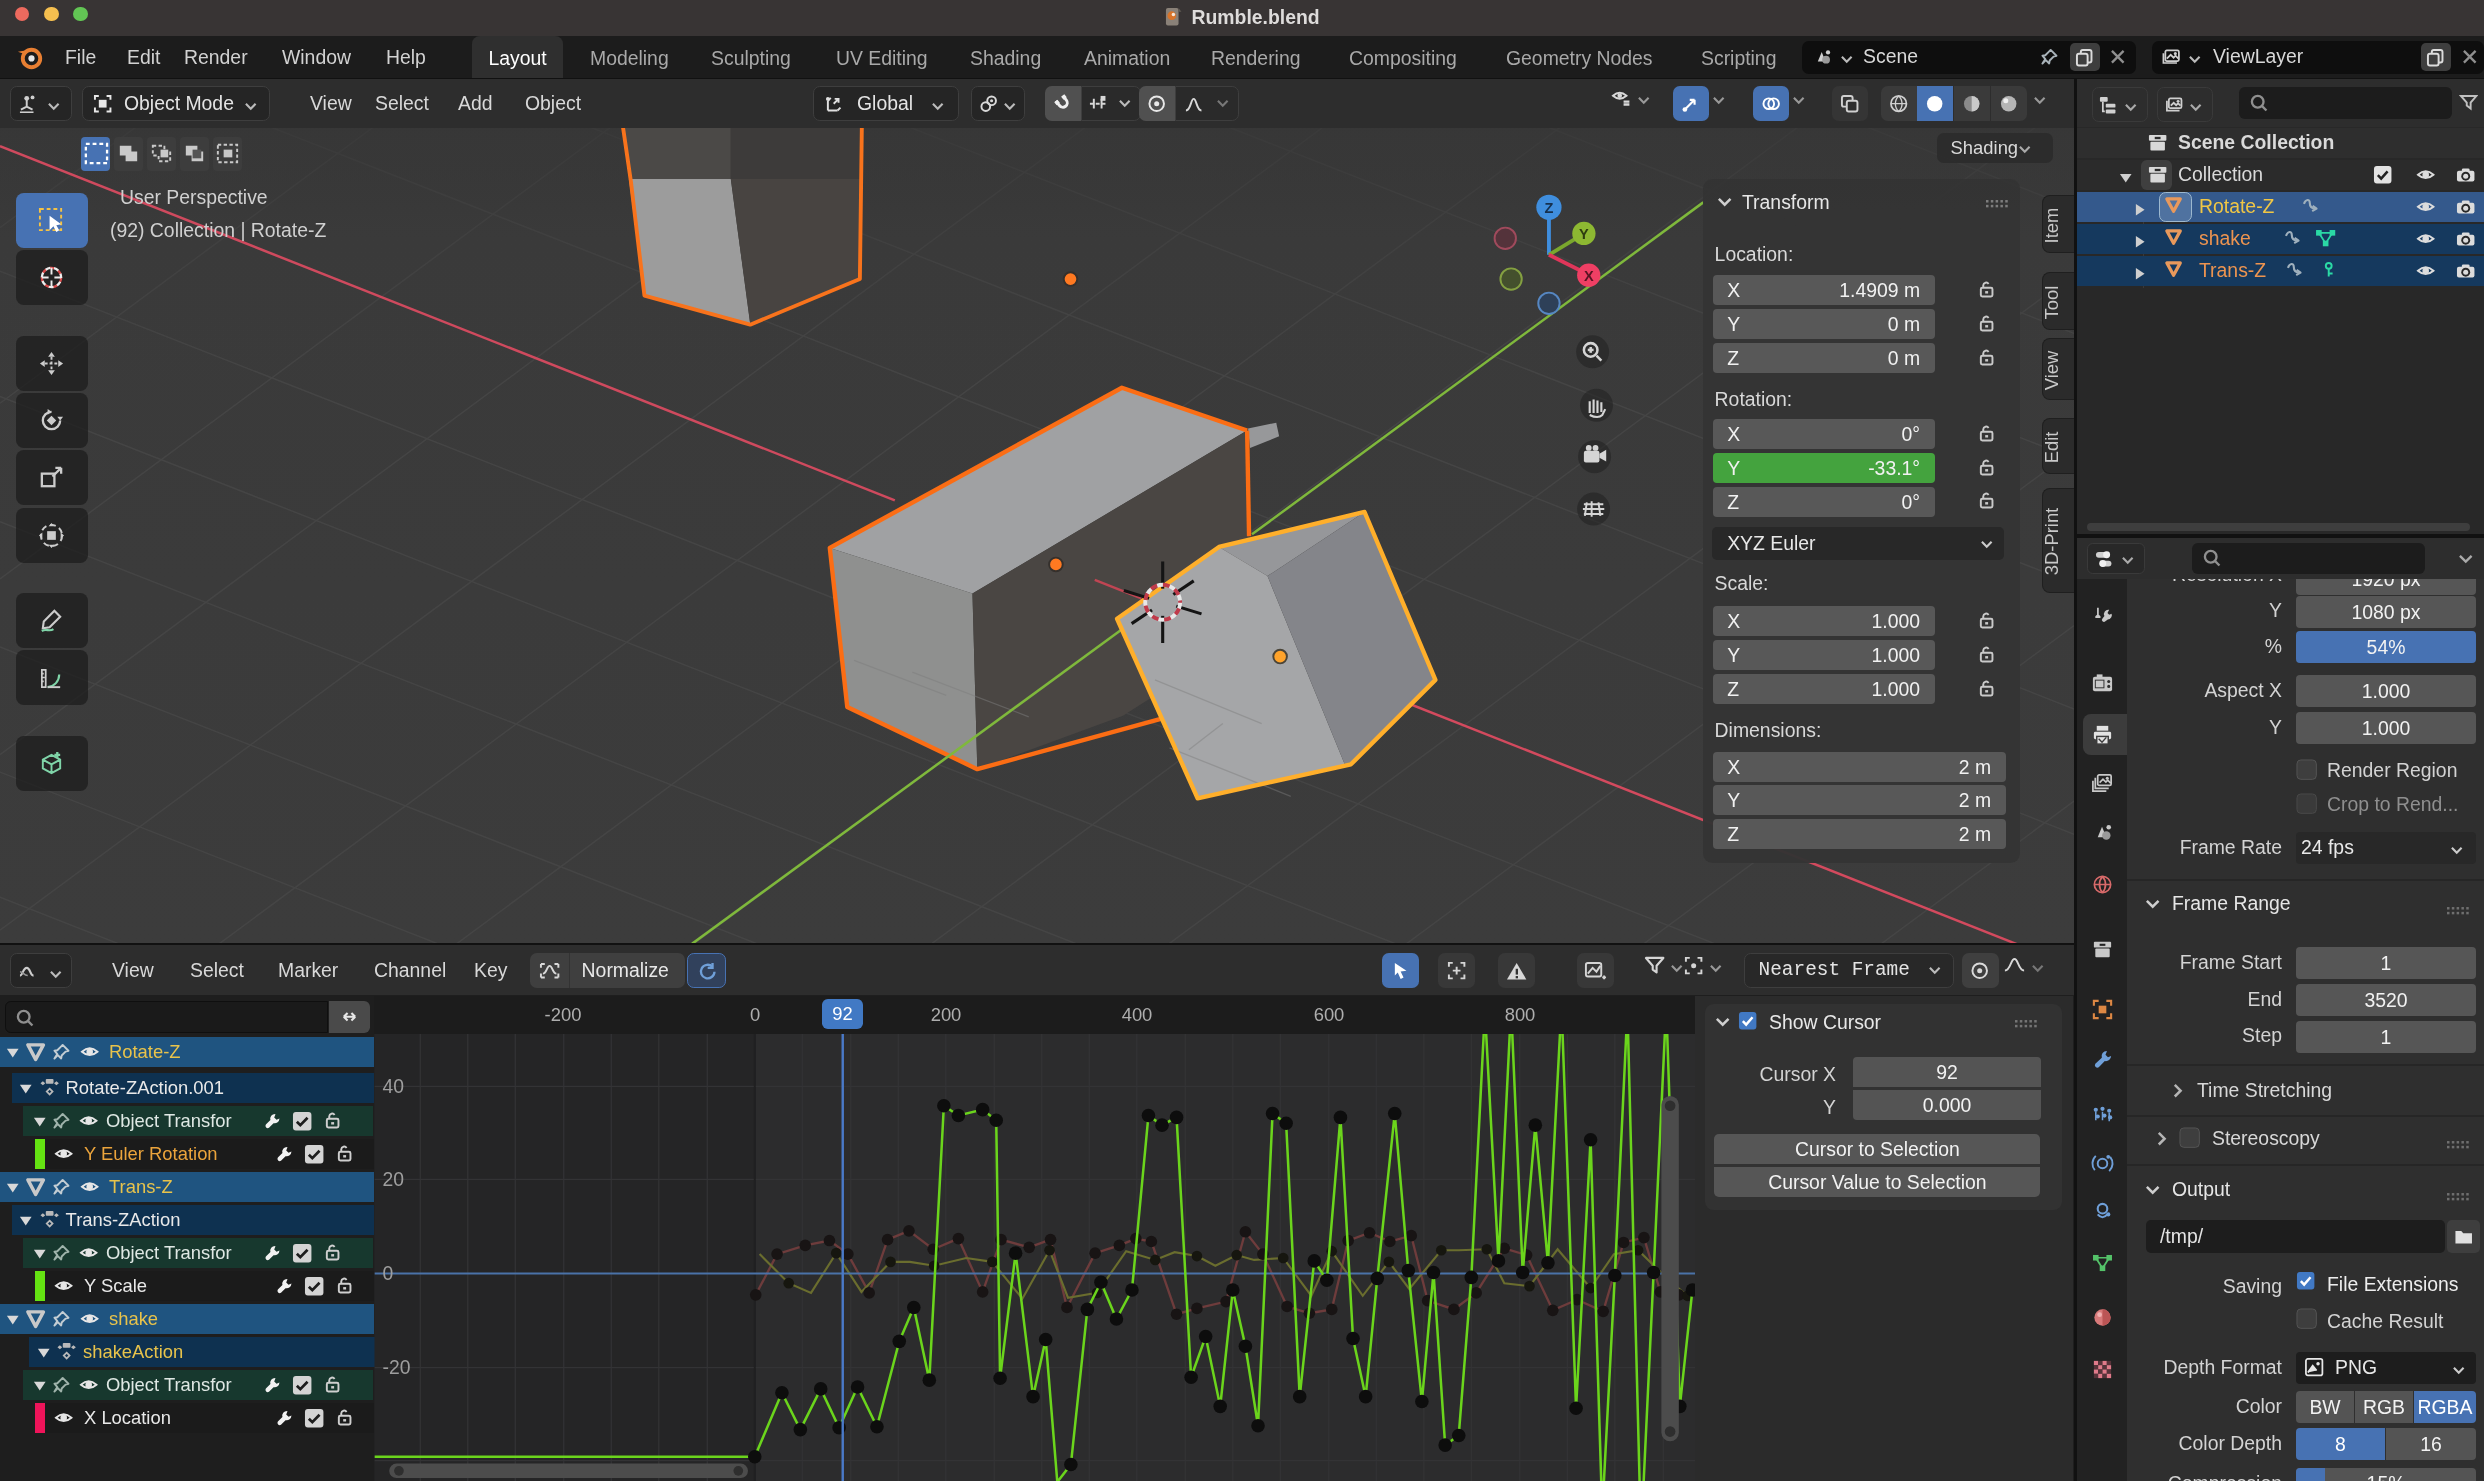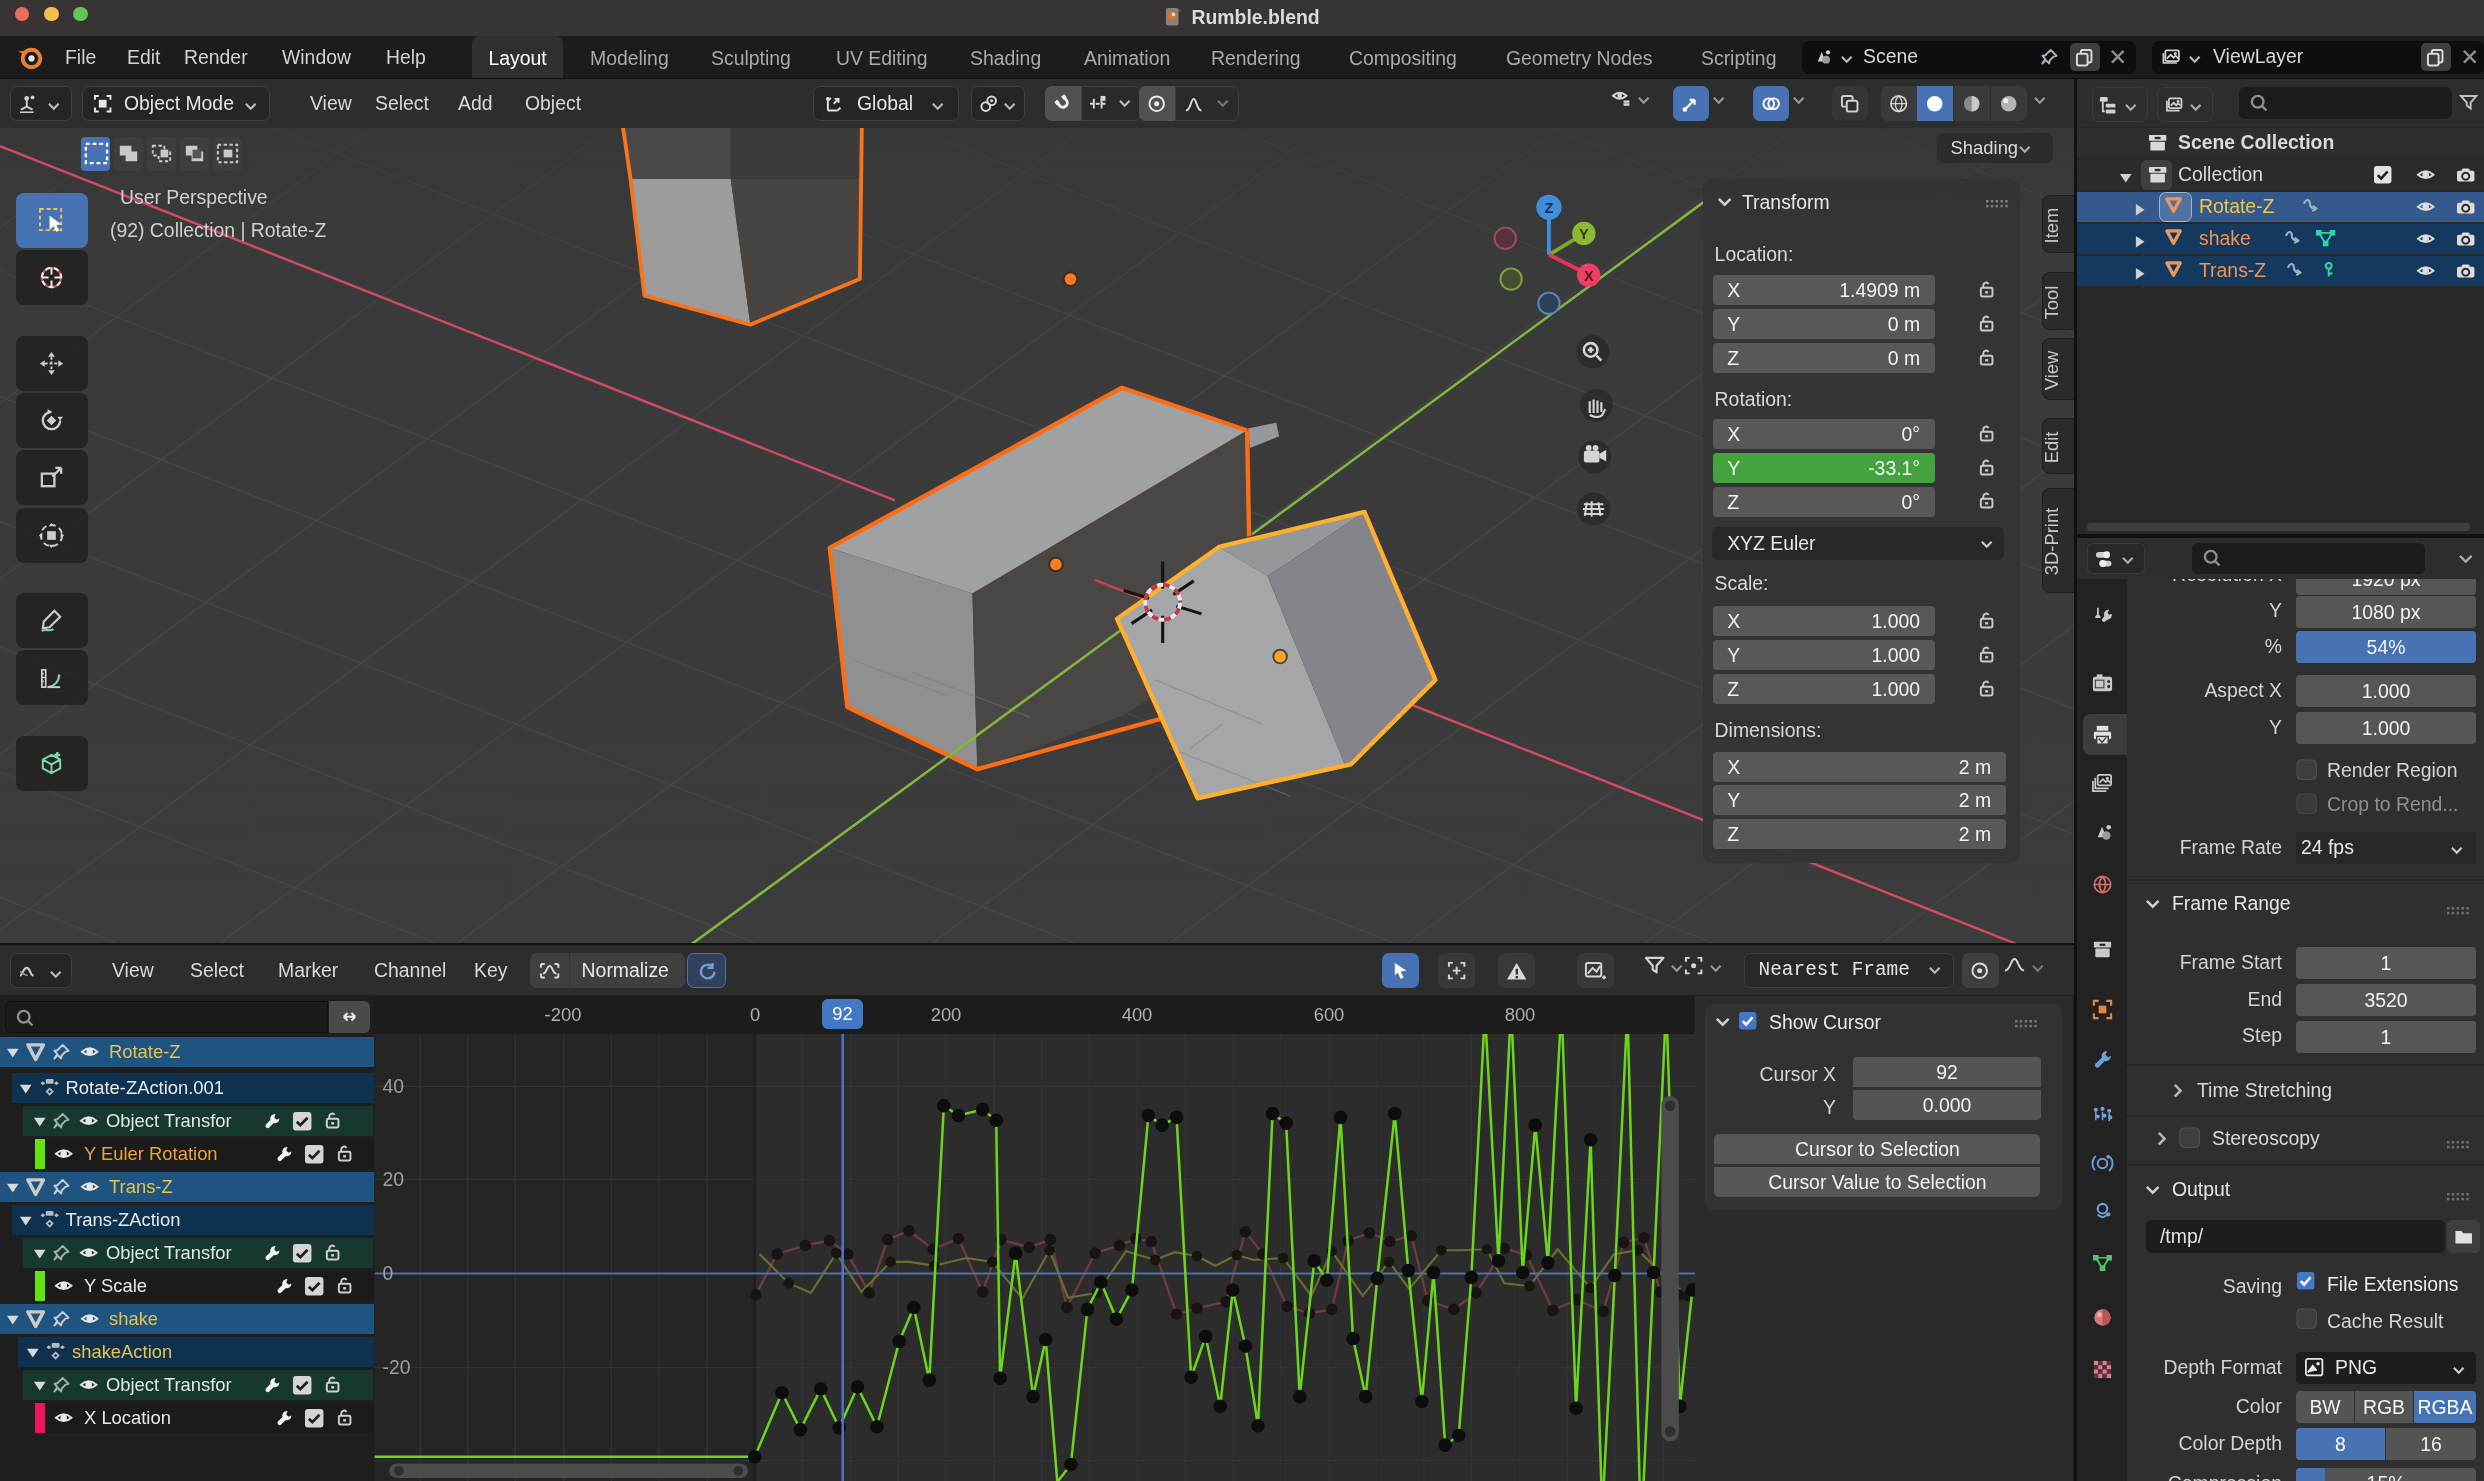--- a/index.html
+++ b/index.html
@@ -1002,21 +1002,21 @@
               </g>
             </svg></span>
           <span style="position:absolute;left:80px;top:4.9px;"><svg width="19.4" height="19.4" viewBox="0 0 20 20" style="">
               <g stroke="#e6e6e6" stroke-width="2" fill="none">
                 <path d="M2 10 Q10 3 18 10 Q10 17 2 10 Z"></path>
                 <circle cx="10" cy="10" r="3.4" fill="#e6e6e6" stroke="none"></circle>
               </g>
             </svg></span>
           <span style="position:absolute;left:109px;top:3.9px;color:#e8c34b;">shake</span>
         </div>
-        <div class="chrow" style="left:18px;top:342px;width:362px;background:#0e3150;">
+        <div class="chrow" style="left:29px;top:342px;width:362px;background:#0e3150;">
           <span style="position:absolute;left:5.8px;top:6.8px;"><svg width="17.5" height="17.5" viewBox="0 0 18 18" style="">
               <path d="M3 5 L15 5 L9 14 Z" fill="#d8d8d8"></path>
             </svg></span>
           <span style="position:absolute;left:27px;top:3.9px;"><svg width="21.3" height="21.3" viewBox="0 0 22 22" style="">
               <g fill="#b9b9b9">
                 <rect x="7" y="2" width="8" height="5" rx="1"></rect>
                 <path d="M4 4.5 l2.5 2 -2.5 2 -2.5 -2Z M18 4.5 l2.5 2 -2.5 2 -2.5-2Z"></path>
                 <path d="M11 12 l3 3 -3 3 -3 -3 Z" fill="none" stroke="#b9b9b9" stroke-width="1.8"></path>
               </g>
             </svg></span>

